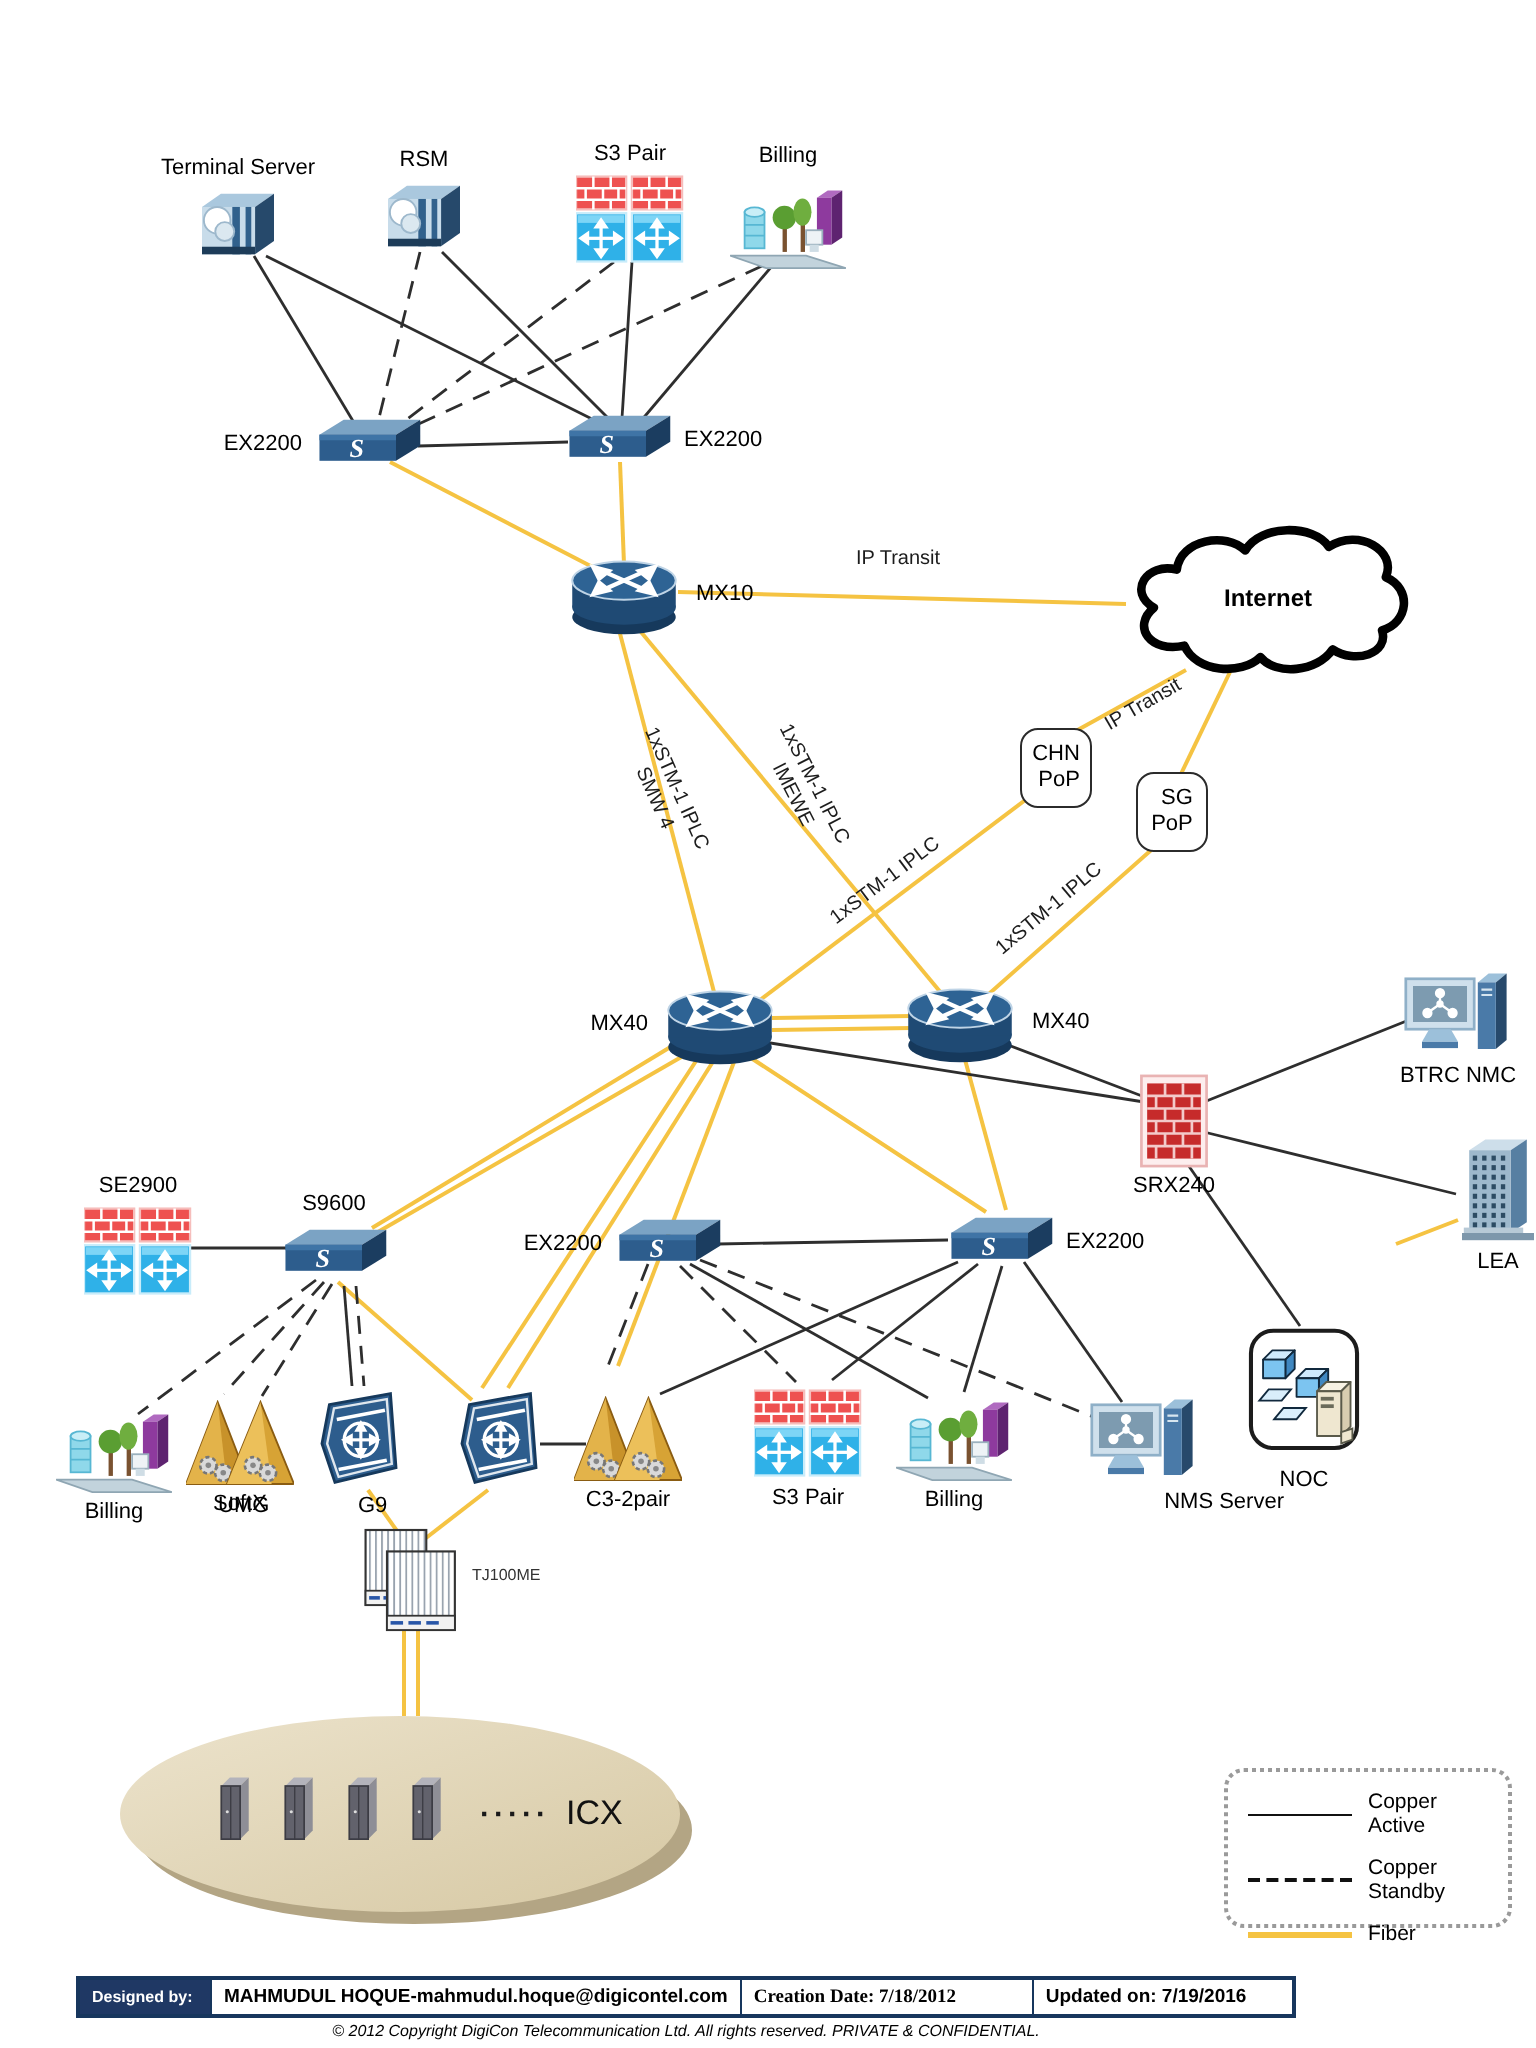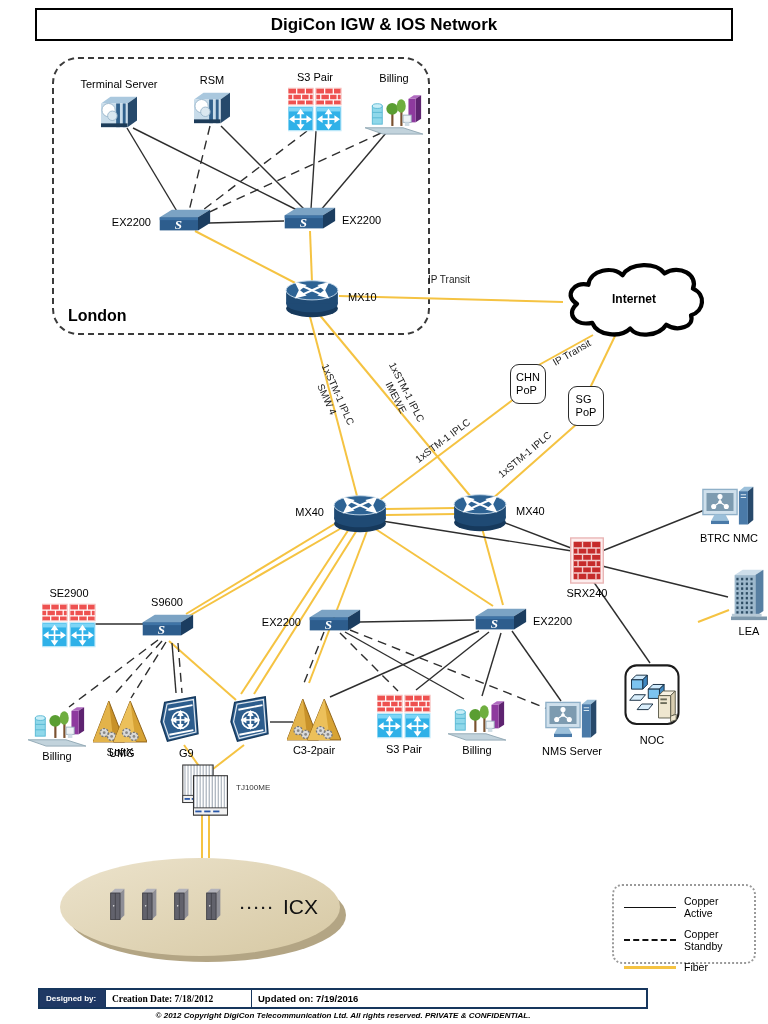--- a/index.html
+++ b/index.html
@@ -22,66 +22,60 @@
   line.edge-copper{stroke:var(--copper);stroke-width:1.4;}
   line.edge-standby{stroke:var(--copper);stroke-width:1.4;stroke-dasharray:9 6;}
   line.edge-fiber{stroke:var(--fiber);stroke-width:2;}
 
   .node{position:absolute;z-index:3;}
   .node .icon svg{display:block;}
   .node-label{position:absolute;z-index:4;font-size:11px;line-height:1.12;color:#000;}
   .node-label.center{font-weight:bold;font-size:12px;}
   .node-label.small{font-size:8px;color:#333;}
   .pop-box{border:1.6px solid #2b2b2b;border-radius:9px;background:#fff;font-size:11px;
-           display:flex;align-items:center;justify-content:center;text-align:left;
+           display:flex;align-items:center;justify-content:center;text-align:right;
            white-space:pre-line;line-height:1.2;box-sizing:border-box;}
   .edge-label{position:absolute;z-index:2;font-size:10px;color:#1c1c1c;white-space:pre-line;
               text-align:center;line-height:1.2;}
 
   .icx-shadow{position:absolute;left:68px;top:868px;width:278px;height:94px;border-radius:50%;
               background:#b3a584;z-index:1;}
   .icx-ellipse{position:absolute;left:60px;top:858px;width:280px;height:98px;border-radius:50%;
                background:linear-gradient(160deg,#ece3cc,#d6c8a3);z-index:2;
                display:flex;align-items:center;padding-left:48px;box-sizing:border-box;}
   .icx-ellipse .cab{margin-right:13px;display:inline-block;}
   .icx-dots{font-size:15px;font-weight:bold;letter-spacing:2px;margin:0 8px 0 4px;color:#1a1a1a;}
-  .icx-label{font-size:21px;color:#111;}
+  .icx-label{font-size:17px;color:#111;}
 
   .legend{position:absolute;left:612px;top:884px;width:144px;height:80px;border:2px dotted #9a9a9a;
           border-radius:10px;box-sizing:border-box;padding:9px 8px 0 10px;z-index:5;background:#fff;}
   .legend-row{display:flex;align-items:center;margin-bottom:9px;}
   .sample{width:52px;height:0;display:inline-block;margin-right:8px;flex:0 0 52px;}
   .sample-copper{border-top:1.6px solid #111;}
   .sample-standby{border-top:2px dashed #111;}
   .sample-fiber{border-top:3px solid var(--fiber);}
   .legend-text{font-size:10.5px;color:#000;}
 
   .footer-table{position:absolute;left:38px;top:988px;width:610px;height:21px;display:flex;
                 border:2px solid #17365D;box-sizing:border-box;background:#fff;z-index:5;}
   .f-cell{display:flex;align-items:center;padding:0 6px;border-right:1.5px solid #17365D;
           font-weight:bold;font-size:9.5px;white-space:nowrap;box-sizing:border-box;}
   .f-designed{background:#1F3864;color:#fff;font-size:8px;flex:0 0 66px;}
   .f-name{flex:0 0 250px;}
   .f-date{flex:0 0 146px;font-family:Liberation Serif, serif;}
   .f-updated{flex:1;border-right:none;}
   .copyright{position:absolute;left:38px;top:1011px;width:610px;text-align:center;
-             font-size:8px;font-weight:bold;font-style:italic;z-index:5;}
+             font-size:8px;font-weight:normal;font-style:italic;z-index:5;}
 </style>
 </head>
 <body>
 
 <div id="page">
 
-  <div class="title-box">
-    <span>DigiCon IGW &amp; IOS Network</span>
-  </div>
-
-  <div id="region-london" class="region">
-    <span class="region-label">London</span>
-  </div>
+
 
   <div id="diagram">
       <svg width="768" height="1024" class="edges">
         <line x1="115" y1="128" x2="166" y2="213" class="edge-copper"></line>
         <line x1="121" y1="128" x2="289" y2="212" class="edge-copper"></line>
         <line x1="198" y1="126" x2="177" y2="211" class="edge-standby"></line>
         <line x1="209" y1="126" x2="293" y2="210" class="edge-copper"></line>
         <line x1="295" y1="131" x2="187" y2="213" class="edge-standby"></line>
         <line x1="304" y1="131" x2="299" y2="209" class="edge-copper"></line>
         <line x1="369" y1="133" x2="193" y2="214" class="edge-standby"></line>
@@ -553,21 +547,21 @@
               <line x1="21" y1="20" x2="14" y2="25"></line>
               <line x1="21" y1="20" x2="28" y2="25"></line>
 <circle cx="21" cy="14" r="2.2"></circle>
               <circle cx="14" cy="25" r="2.2"></circle>
               <circle cx="28" cy="25" r="2.2"></circle>
               <circle cx="21" cy="20" r="1.4"></circle>
             </g>
 <polygon points="15,34 27,34 31,41 11,41" fill="#9cc0da"></polygon>
 <rect x="11" y="41" width="20" height="3.5" fill="#4a7aa8"></rect>
           </svg></span></div>
-      <div class="node-label" style="left: 490px; top: 744.5px; width: 140px; text-align: center;">NMS Server</div>
+      <div class="node-label" style="left: 490px; top: 744.5px; width: 140px; text-align: right;">NMS Server</div>
       <div class="node" style="left: 169px; top: 763px; width: 50px; height: 54px;"><span class="icon"><svg viewBox="0 0 56 60" width="50" height="54">
 <defs>
               <pattern id="rkp" width="3.4" height="6" patternUnits="userSpaceOnUse">
 <rect width="3.4" height="6" fill="#fff"></rect>
                 <line x1="1" y1="0" x2="1" y2="6" stroke="#98a2ae" stroke-width="1"></line>
               </pattern>
             </defs>
 <rect x="2" y="2" width="34" height="42" fill="url(#rkp)" stroke="#333" stroke-width="1.2"></rect>
 <rect x="2" y="36" width="34" height="8" fill="#f2f2f2" stroke="#333" stroke-width="1"></rect>
 <rect x="4" y="39" width="6" height="2" fill="#2856a8"></rect>
@@ -630,18 +624,19 @@
       <span class="legend-text">Copper Standby</span>
     </div>
     <div class="legend-row">
       <span class="sample sample-fiber"></span>
       <span class="legend-text">Fiber</span>
     </div>
   </div>
 
   <div class="footer-table">
     <div class="f-cell f-designed">Designed by:</div>
+    <div class="f-cell f-name">MAHMUDUL HOQUE-mahmudul.hoque@digicontel.com</div>
     <div class="f-cell f-date">Creation Date: 7/18/2012</div>
     <div class="f-cell f-updated">Updated on: 7/19/2016</div>
   </div>
   <div class="copyright">© 2012 Copyright DigiCon Telecommunication Ltd. All rights reserved. PRIVATE &amp; CONFIDENTIAL.</div>
 
 </div>
 
 </body></html>

